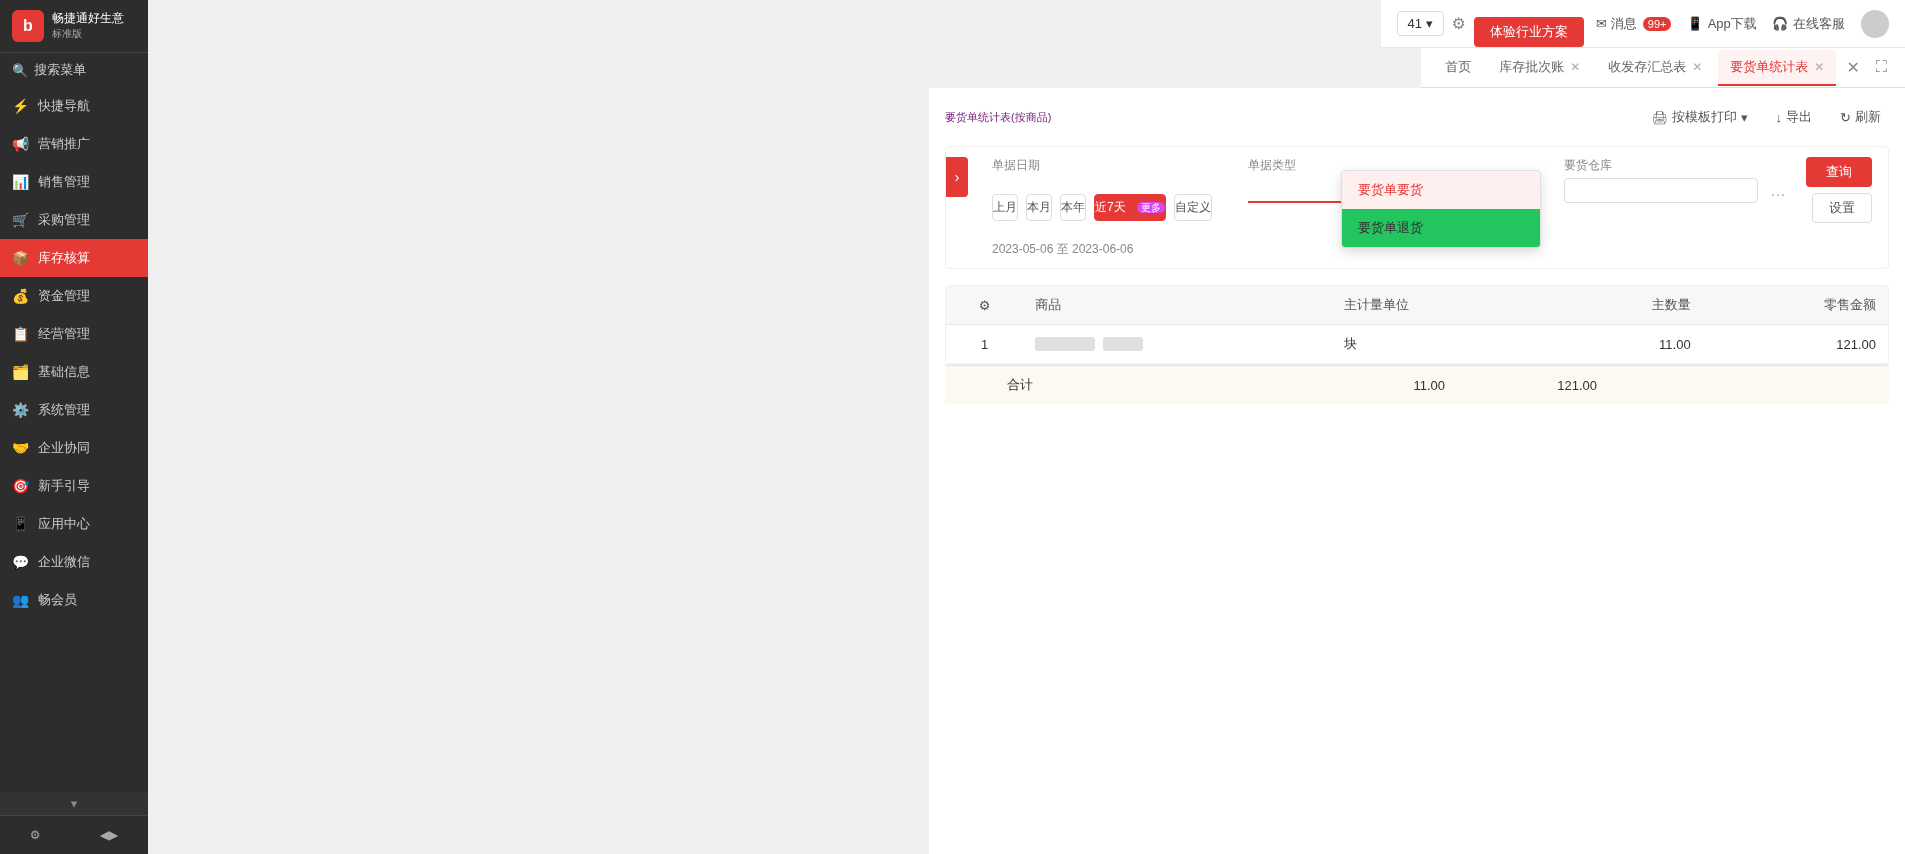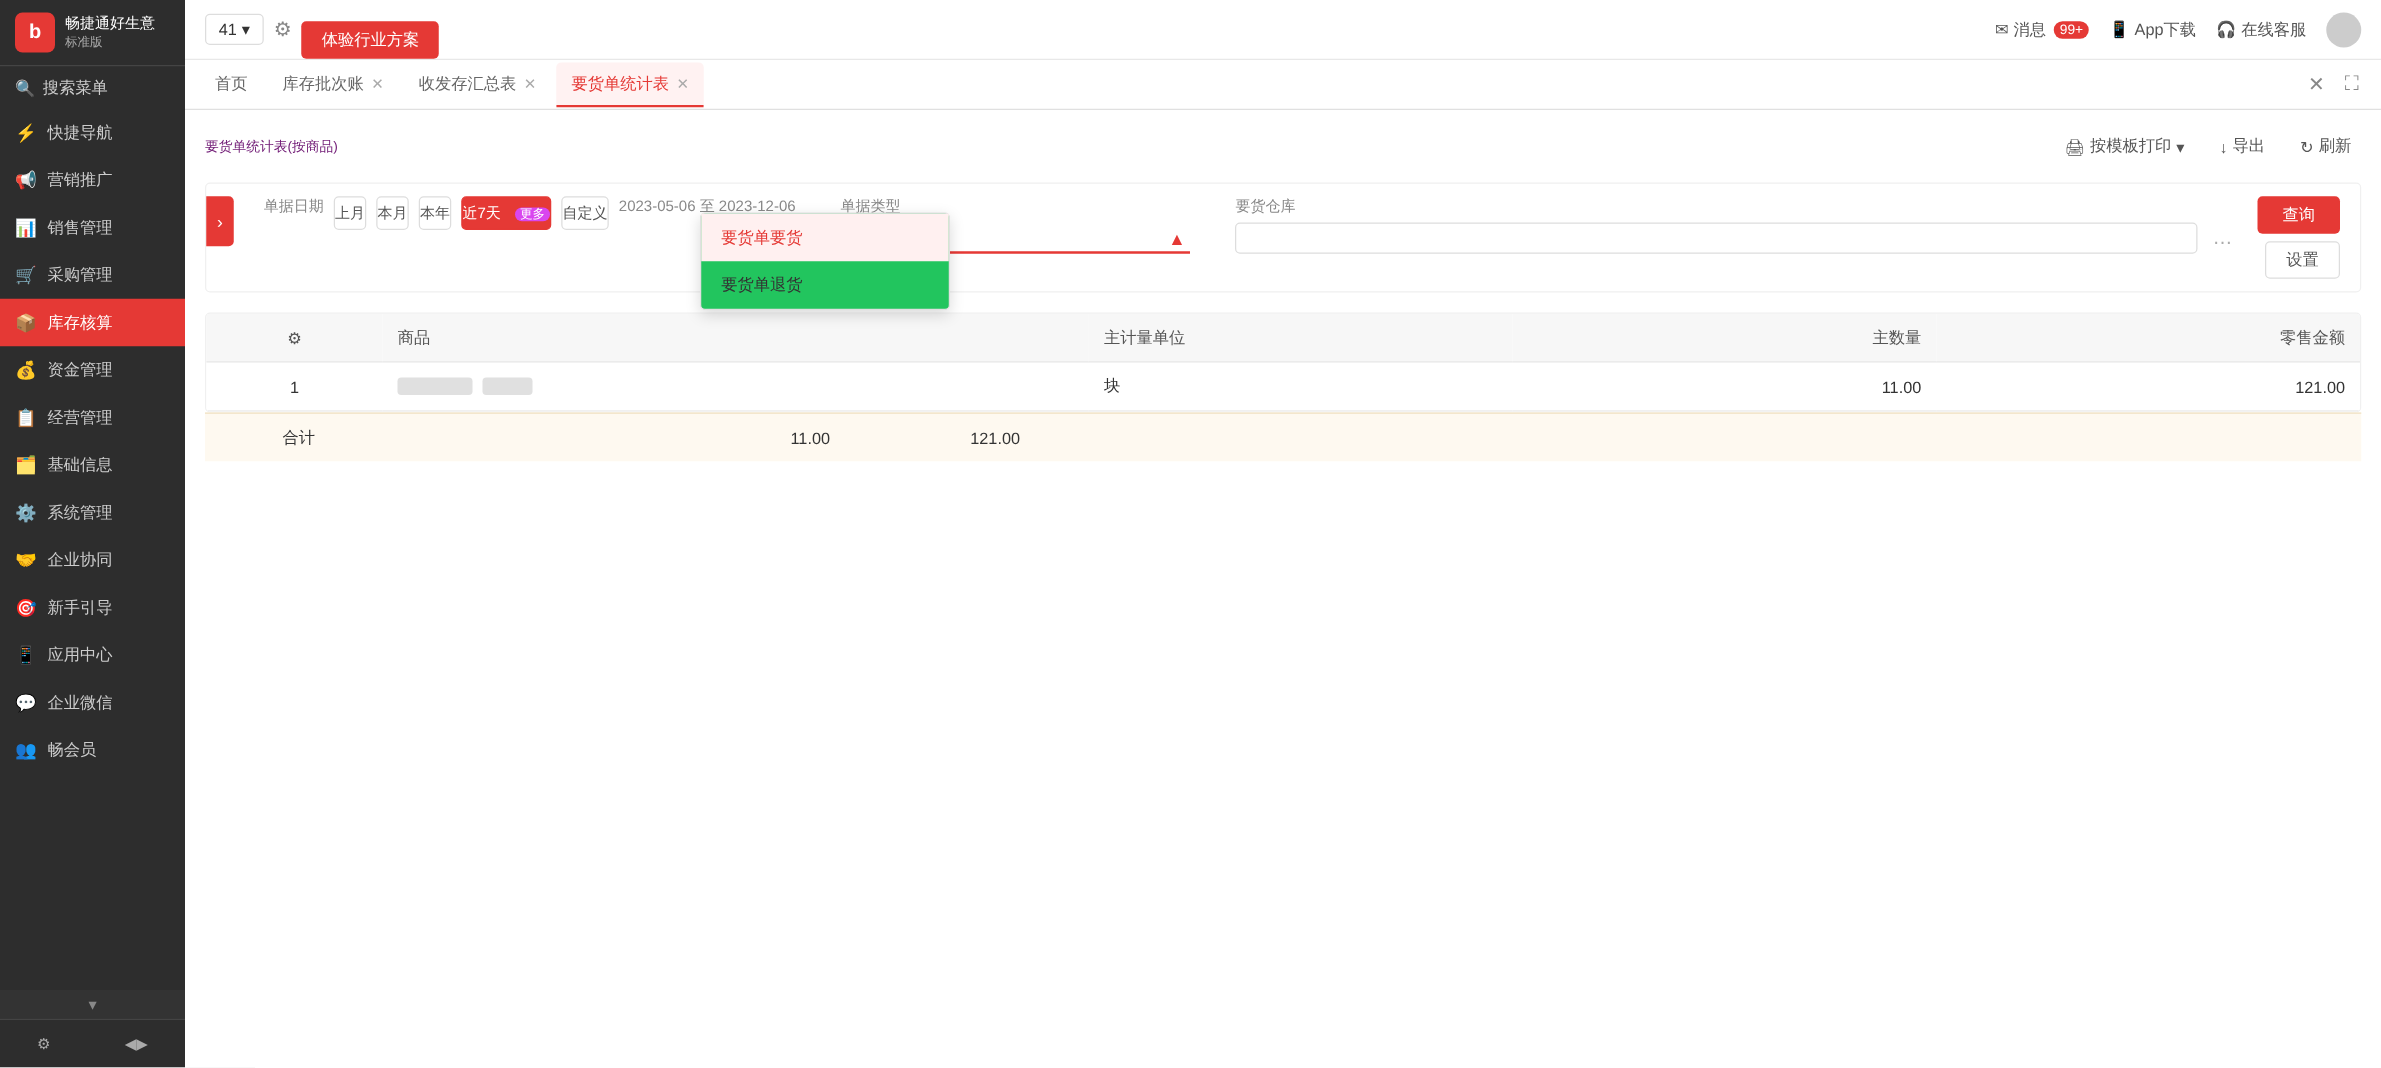--- a/index.html
+++ b/index.html
@@ -71,21 +71,21 @@
 
     .sidebar-scroll-btn {
       text-align: center;
       padding: 4px;
       color: #888;
       cursor: pointer;
       background: #333;
     }
 
     
-    .main { flex: 1; display: flex; flex-direction: column; overflow: hidden; }
+    .main { flex: 1; display: flex; flex-direction: column; overflow: hidden; align-items: flex-end; }
 
     
     .topbar {
       background: #fff;
       border-bottom: 1px solid #e8e8e8;
       display: flex;
       align-items: center;
       padding: 0 16px;
       height: 48px;
       gap: 12px;
@@ -208,21 +208,21 @@
       border-radius: 0 4px 4px 0;
       cursor: pointer;
       display: flex;
       align-items: center;
       justify-content: center;
       font-size: 14px;
       margin-left: -16px;
       margin-right: 8px;
     }
 
-    .filter-group { display: flex; gap: 8px; }
+    .filter-group { display: flex; flex-direction: column; gap: 20px; }
     .filter-label { font-size: 12px; color: #888; }
     .filter-row { display: flex; align-items: center; gap: 8px; flex-wrap: wrap; }
 
     .date-btn {
       padding: 4px 0;
       border: 1px solid #ddd;
       border-radius: 4px;
       cursor: pointer;
       font-size: 12px;
       color: #555;
@@ -536,21 +536,21 @@
           <div class="filter-row">
             <button class="date-btn">上月</button>
             <button class="date-btn">本月</button>
             <button class="date-btn">本年</button>
             <button class="date-btn active">
               <span>近7天</span>
               <span style="background:#d946ef;color:#fff;border-radius:8px;padding:0 4px;font-size:10px;margin-left:8px;">更多</span>
             </button>
             <button class="date-btn">自定义</button>
           </div>
-          <div class="date-range">2023-05-06 至 2023-12-06</div>
+          <div class="date-range">2023-05-06 至 2023-06-06</div>
         </div>
 
         <div class="filter-type-group">
           <div class="filter-label">单据类型</div>
           <div class="filter-type-input-wrap">
             <input class="filter-type-input" type="text" value="" style="">
             <span class="filter-type-chevron">▲</span>
           </div>
         </div>
 

